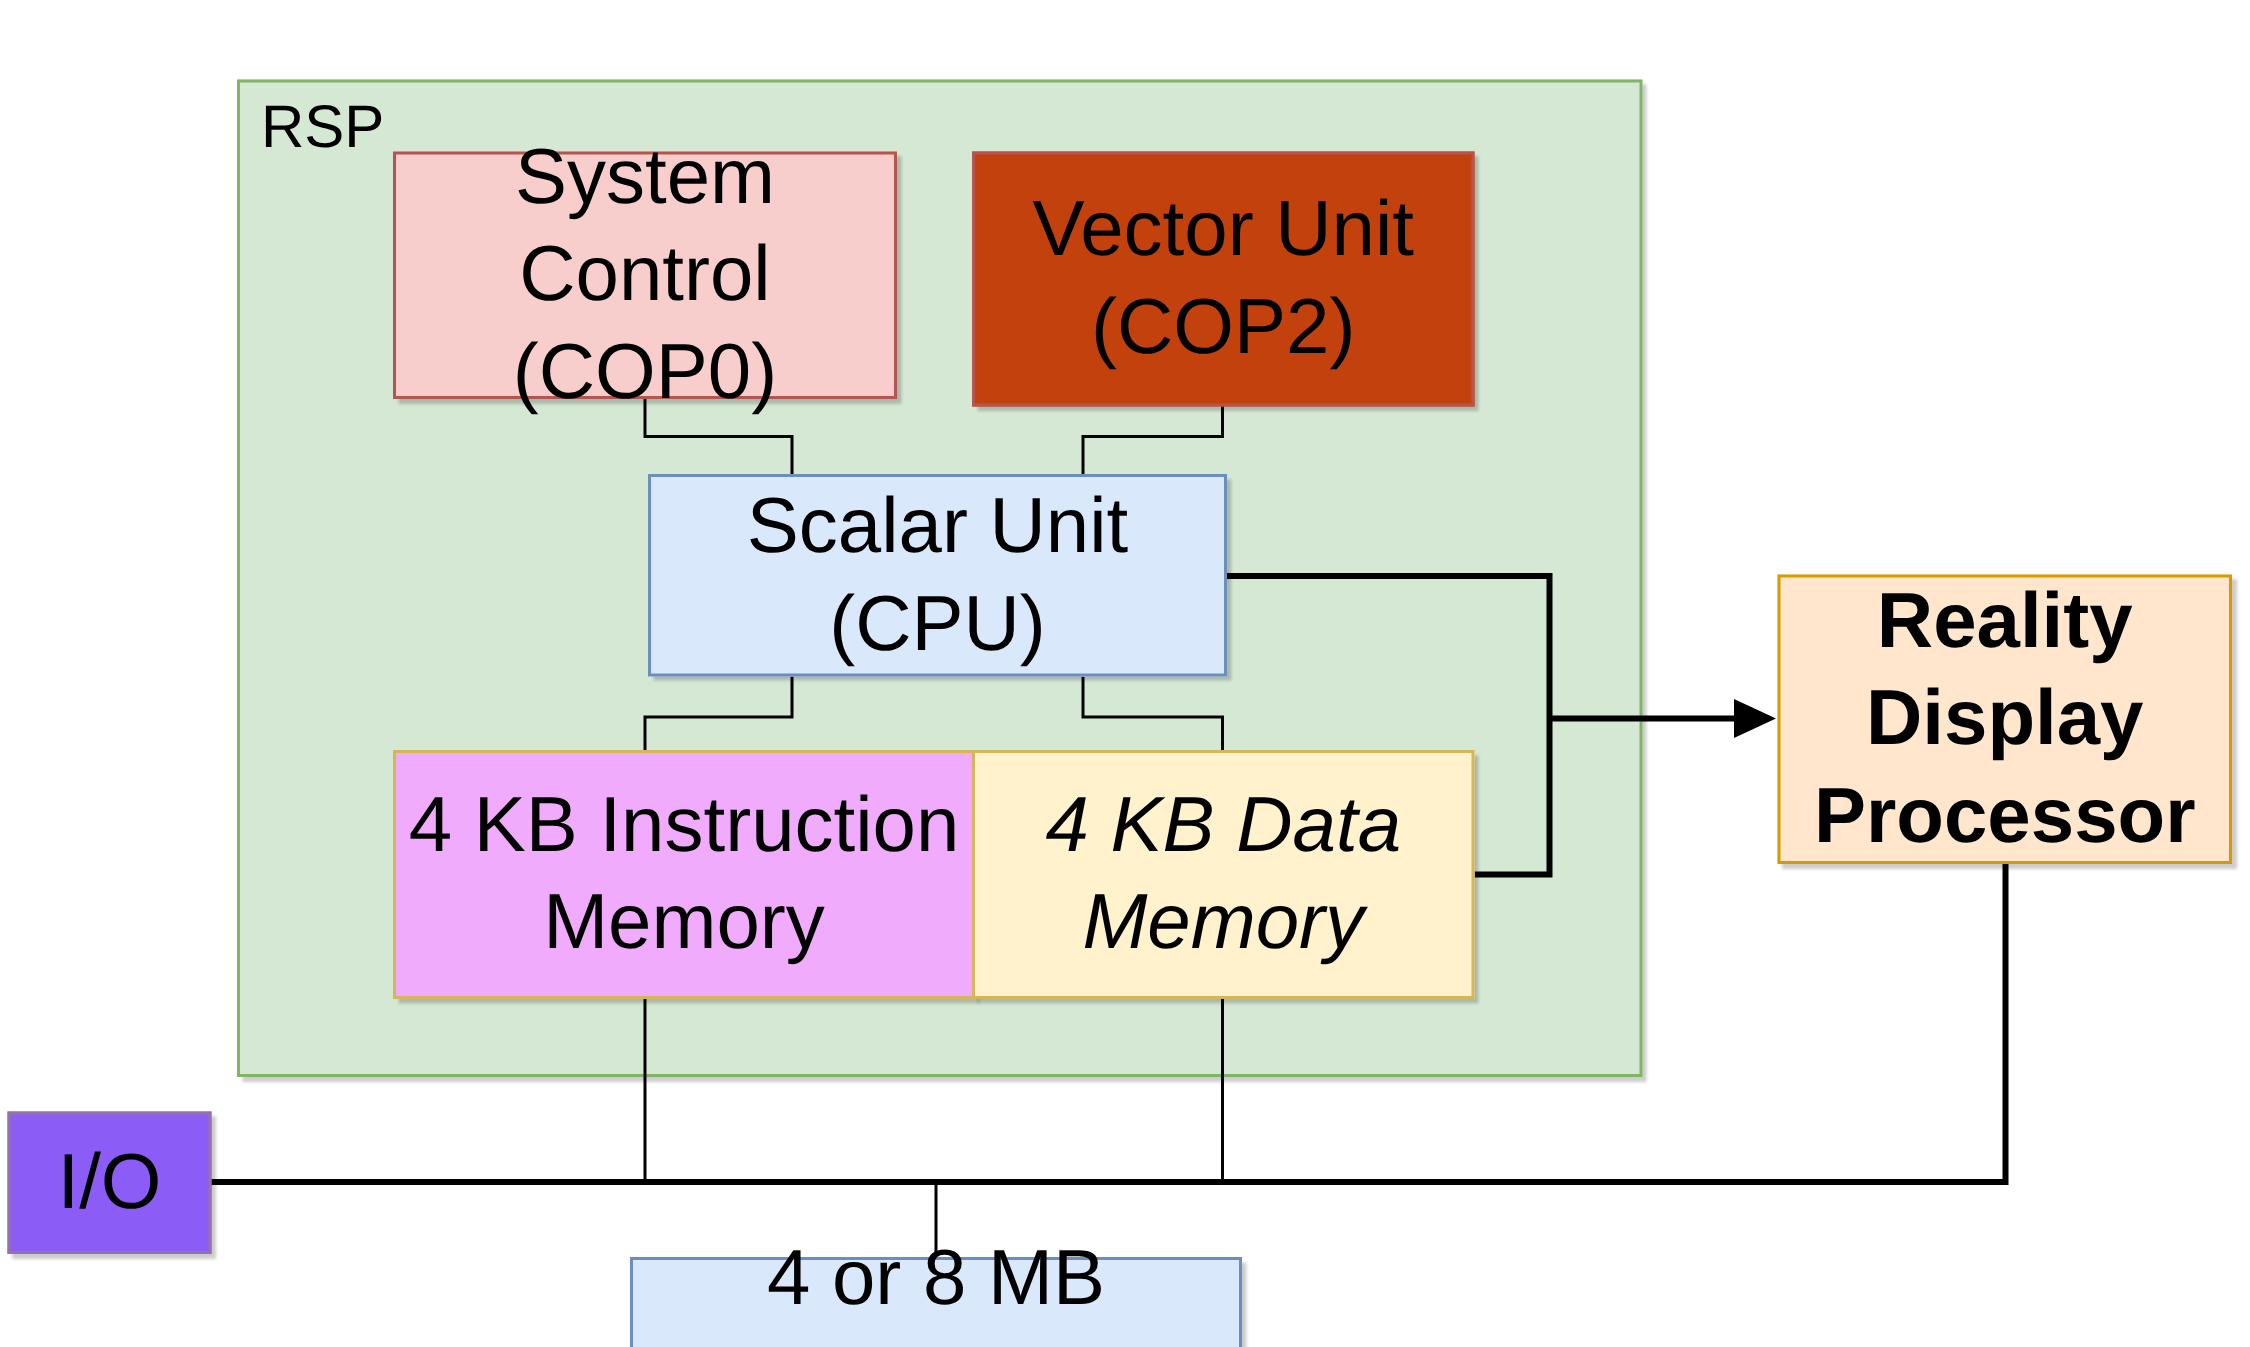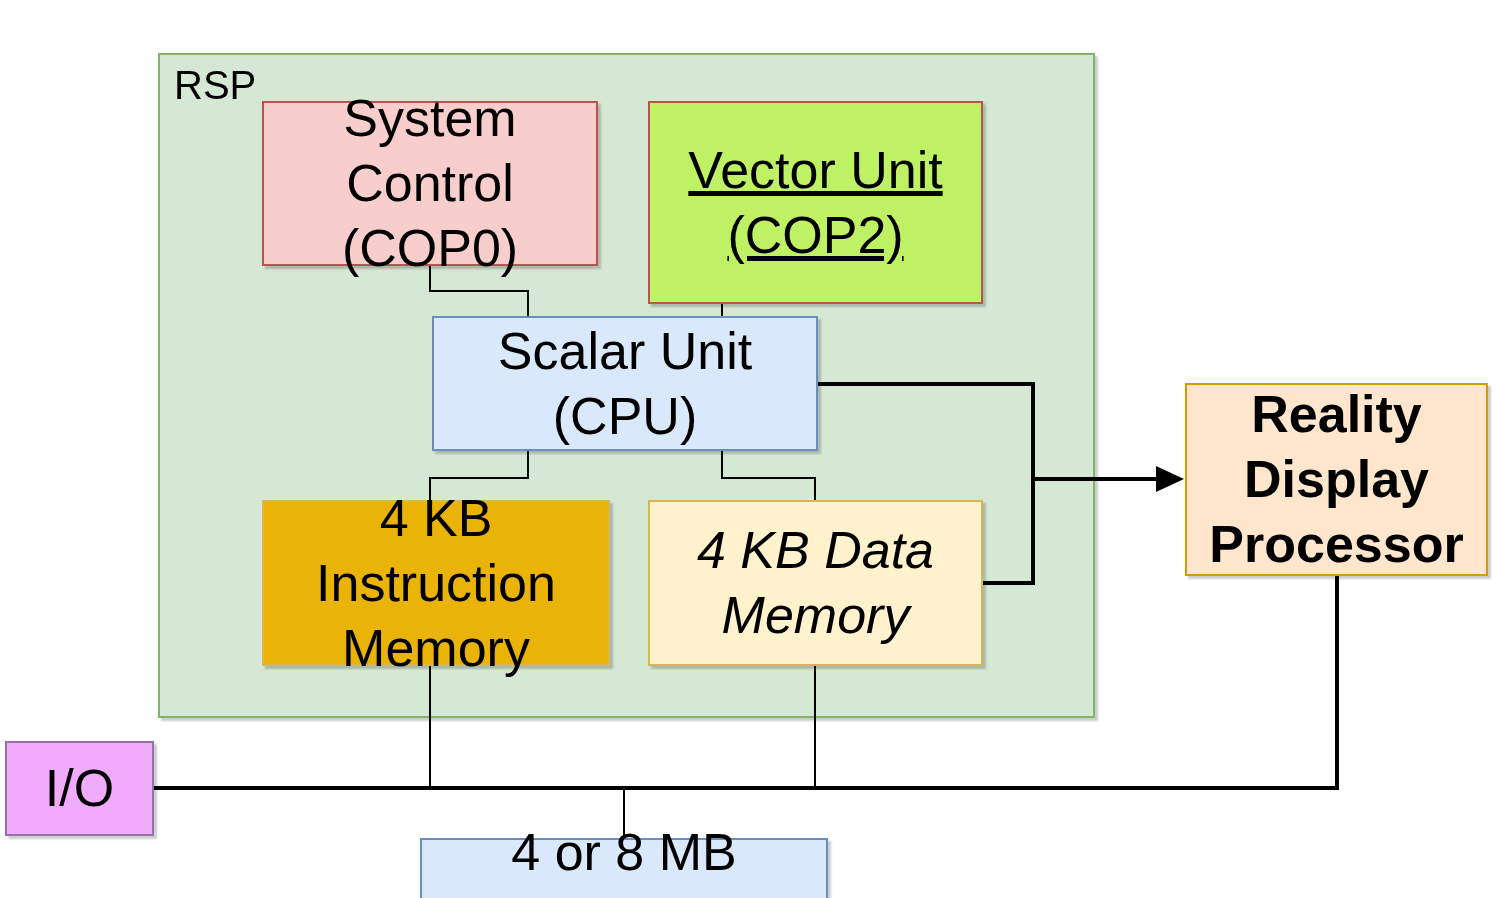--- a/index.html
+++ b/index.html
@@ -80,46 +80,46 @@
     <path d="M430 618 V738" stroke="#000" stroke-width="2" fill="none"></path>
     <path d="M815 618 V738" stroke="#000" stroke-width="2" fill="none"></path>
     <path d="M624 742 V790" stroke="#000" stroke-width="2" fill="none"></path>
   </svg>
 
   <div class="node" style="left: 262px; top: 53px; width: 336px; height: 165px; background-color: rgb(248, 206, 204); border-color: rgb(184, 84, 80);">
     <span class="label">System Control
 (COP0)</span>
   </div>
 
-  <div class="node" style="left: 648px; top: 53px; width: 335px; height: 203px; background-color: #bef264; border-color: rgb(184, 84, 80); text-decoration: underline;">
+  <div class="node" style="left: 648px; top: 53px; width: 335px; height: 170px; background-color: #c2410c; border-color: rgb(184, 84, 80);">
     <span class="label">Vector Unit
 (COP2)</span>
   </div>
 
   <div class="node" style="left: 432px; top: 268px; width: 386px; height: 135px; background-color: rgb(218, 232, 252); border-color: rgb(108, 142, 191);">
     <span class="label">Scalar Unit (CPU)</span>
   </div>
 
-  <div class="node" style="left: 262px; top: 452px; width: 348px; height: 166px; background-color: #eab308; border-color: rgb(214, 182, 86);">
+  <div class="node" style="left: 262px; top: 452px; width: 388px; height: 166px; background-color: #f0abfc; border-color: rgb(214, 182, 86);">
     <span class="label">4 KB Instruction
 Memory</span>
   </div>
 
   <div class="node" style="left: 648px; top: 452px; width: 335px; height: 166px; background-color: rgb(255, 242, 204); border-color: rgb(214, 182, 86); font-style: italic;">
     <span class="label">4 KB Data
 Memory</span>
   </div>
 
   <div class="node" style="left: 1185px; top: 335px; width: 303px; height: 193px; background-color: rgb(255, 230, 204); border-color: rgb(215, 155, 0); font-weight: bold;">
     <span class="label">Reality
 Display
 Processor</span>
   </div>
 
-  <div class="node" style="left: 5px; top: 693px; width: 149px; height: 95px; background-color: #f0abfc; border-color: rgb(150, 115, 166);">
+  <div class="node" style="left: 5px; top: 693px; width: 136px; height: 95px; background-color: #8b5cf6; border-color: rgb(150, 115, 166);">
     <span class="label">I/O</span>
   </div>
 
   <div class="node" style="left: 420px; top: 790px; width: 408px; height: 93px; background-color: rgb(218, 232, 252); border-color: rgb(108, 142, 191); justify-content: center;">
     <span class="label">4 or 8 MB RDRAM</span>
   </div>
 
 </div>
 
 </body></html>

